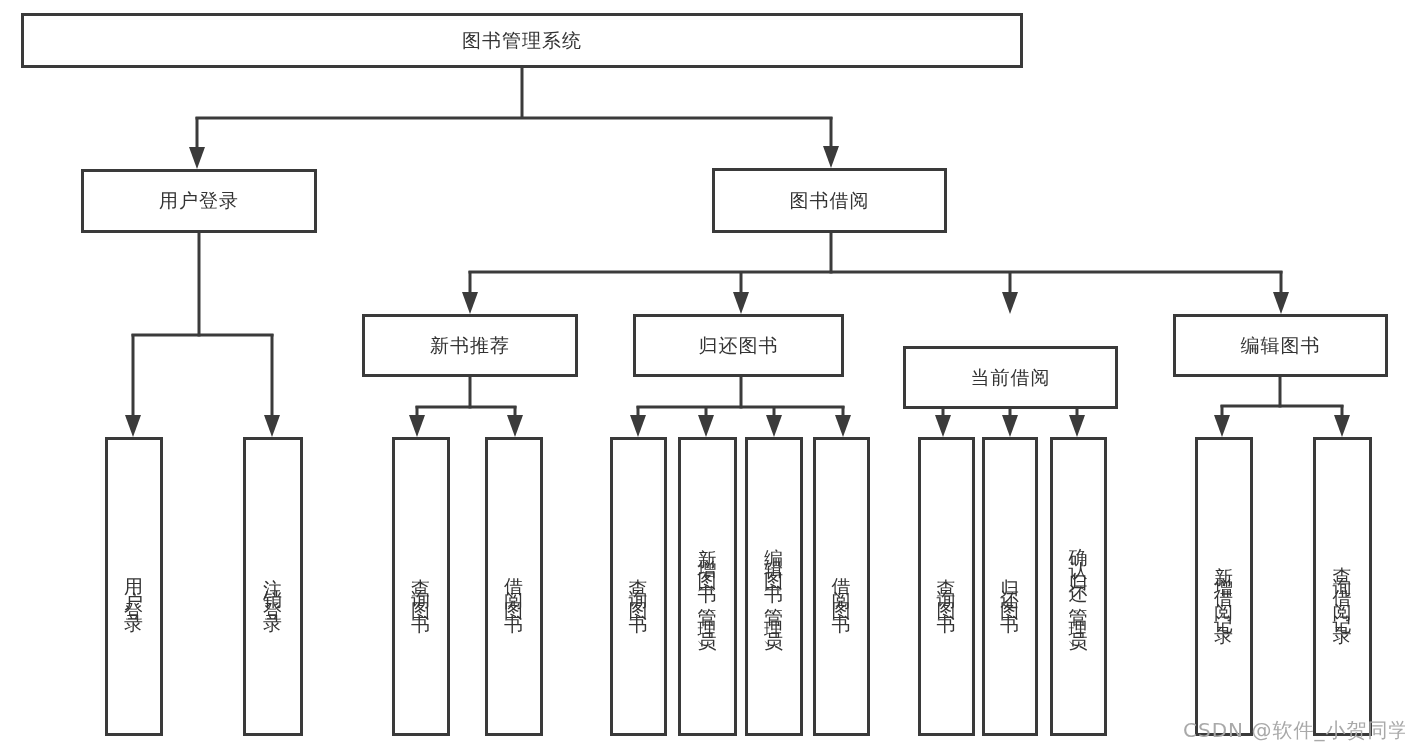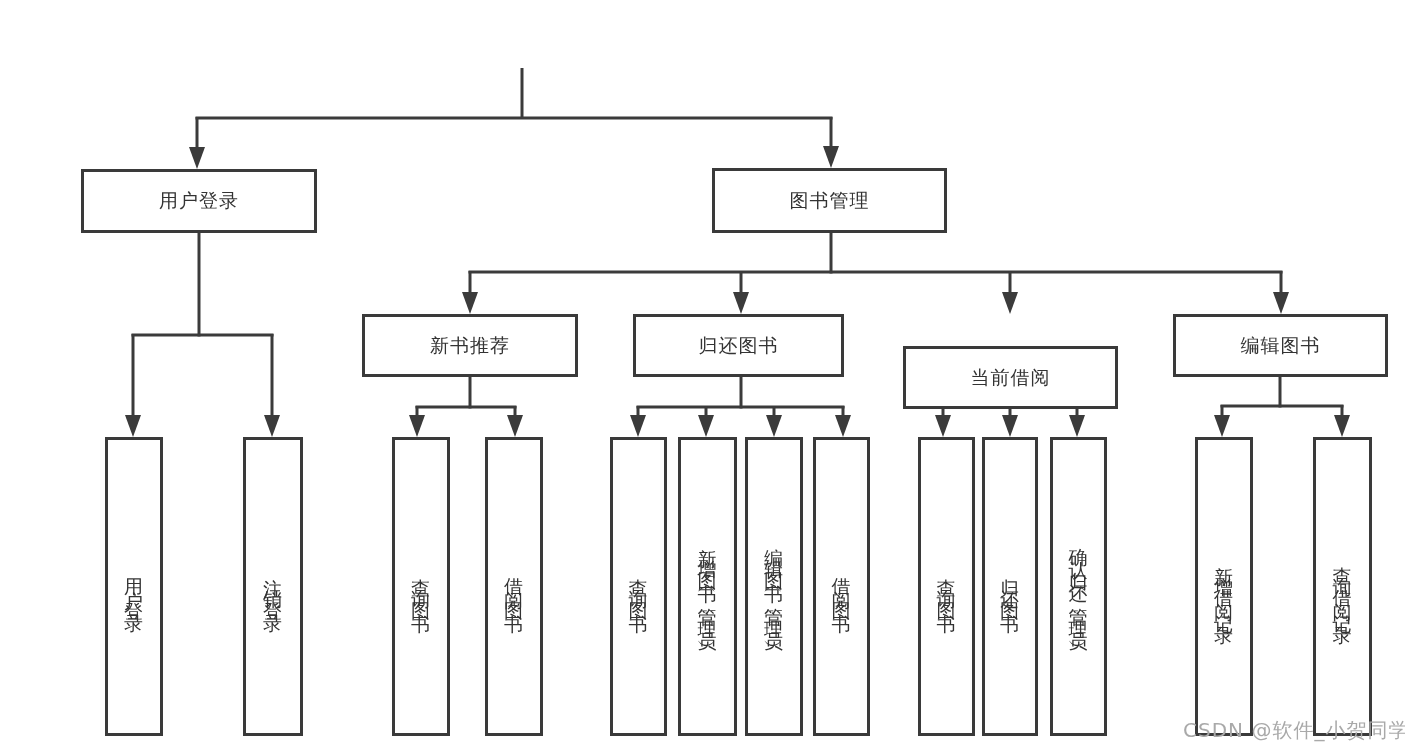--- a/index.html
+++ b/index.html
@@ -146,26 +146,29 @@
     <g>
       <line x1="1280" y1="377" x2="1280" y2="407.5"></line>
       <line x1="1220.5" y1="406" x2="1343.5" y2="406"></line>
       <line x1="1222" y1="405" x2="1222" y2="416"></line>
       <polygon points="1214,415 1230,415 1222,437"></polygon>
       <line x1="1342" y1="405" x2="1342" y2="416"></line>
       <polygon points="1334,415 1350,415 1342,437"></polygon>
     </g>
   </svg>
 
+  <div class="box" style="left:21px; top:13px; width:1002px; height:55px;">
+    <span>图书管理系统</span>
+  </div>
 
   <div class="box" style="left:81px; top:169px; width:236px; height:64px;">
     <span>用户登录</span>
   </div>
   <div class="box" style="left:712px; top:168px; width:235px; height:65px;">
-    <span>图书管理</span>
+    <span>图书借阅</span>
   </div>
 
   <div class="box" style="left:362px; top:314px; width:216px; height:63px;">
     <span>新书推荐</span>
   </div>
   <div class="box" style="left:633px; top:314px; width:211px; height:63px;">
     <span>归还图书</span>
   </div>
   <div class="box" style="left:903px; top:314px; width:215px; height:63px;margin-top:32px;">
     <span>当前借阅</span>

